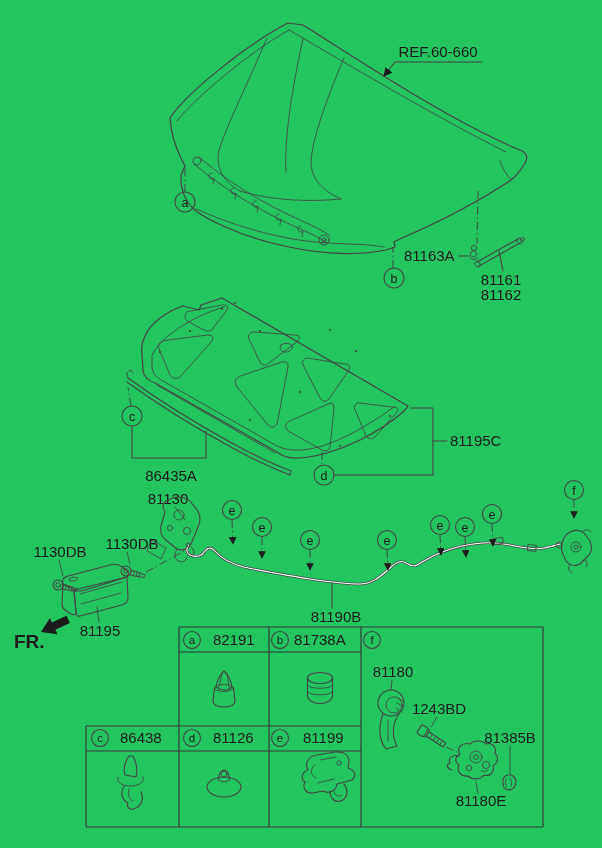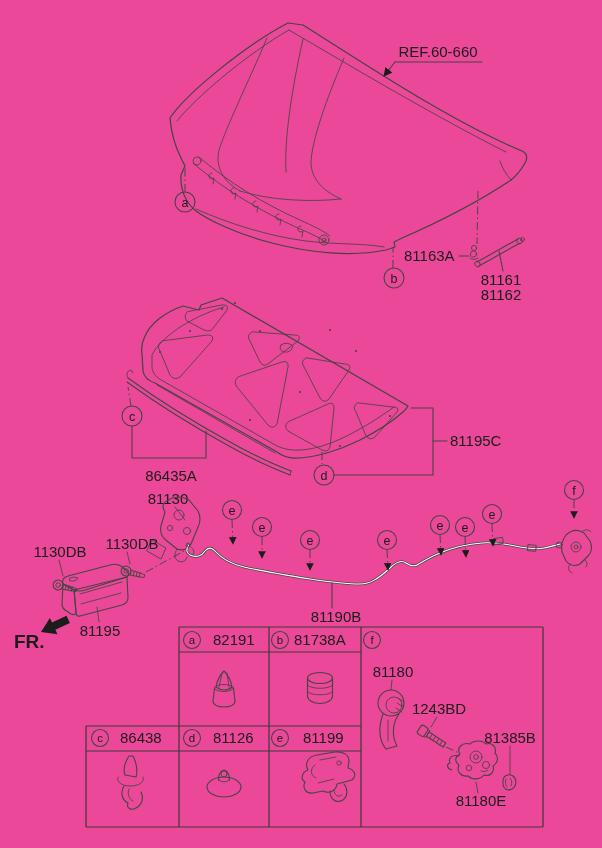--- a/index.html
+++ b/index.html
@@ -1,16 +1,16 @@
 <!DOCTYPE html>
 <html><head>
 <meta charset="utf-8">
 <style>
   html,body{margin:0;padding:0;background:#fff;}
-  #stage{position:relative;width:602px;height:848px;background:#ec4899;overflow:hidden;}
+  #stage{position:relative;width:602px;height:848px;background:#22c55e;overflow:hidden;}
   svg{position:absolute;left:0;top:0;}
   svg text{font-family:"Liberation Sans","DejaVu Sans",sans-serif;fill:#1c1c1c;}
   .lbl{font-size:15px;}
   .mid{text-anchor:middle;}
   .cl{font-size:12.5px;text-anchor:middle;}
   .clsm{font-size:11.5px;text-anchor:middle;}
   .fr{font-size:19px;font-weight:bold;}
   .ln{stroke:#454545;fill:none;stroke-width:1.1;stroke-linecap:round;stroke-linejoin:round;}
   .ln2{stroke:#454545;fill:none;stroke-width:0.85;stroke-linecap:round;stroke-linejoin:round;}
   .dd{stroke:#454545;fill:none;stroke-width:0.95;stroke-dasharray:8 3 1.5 3;}

